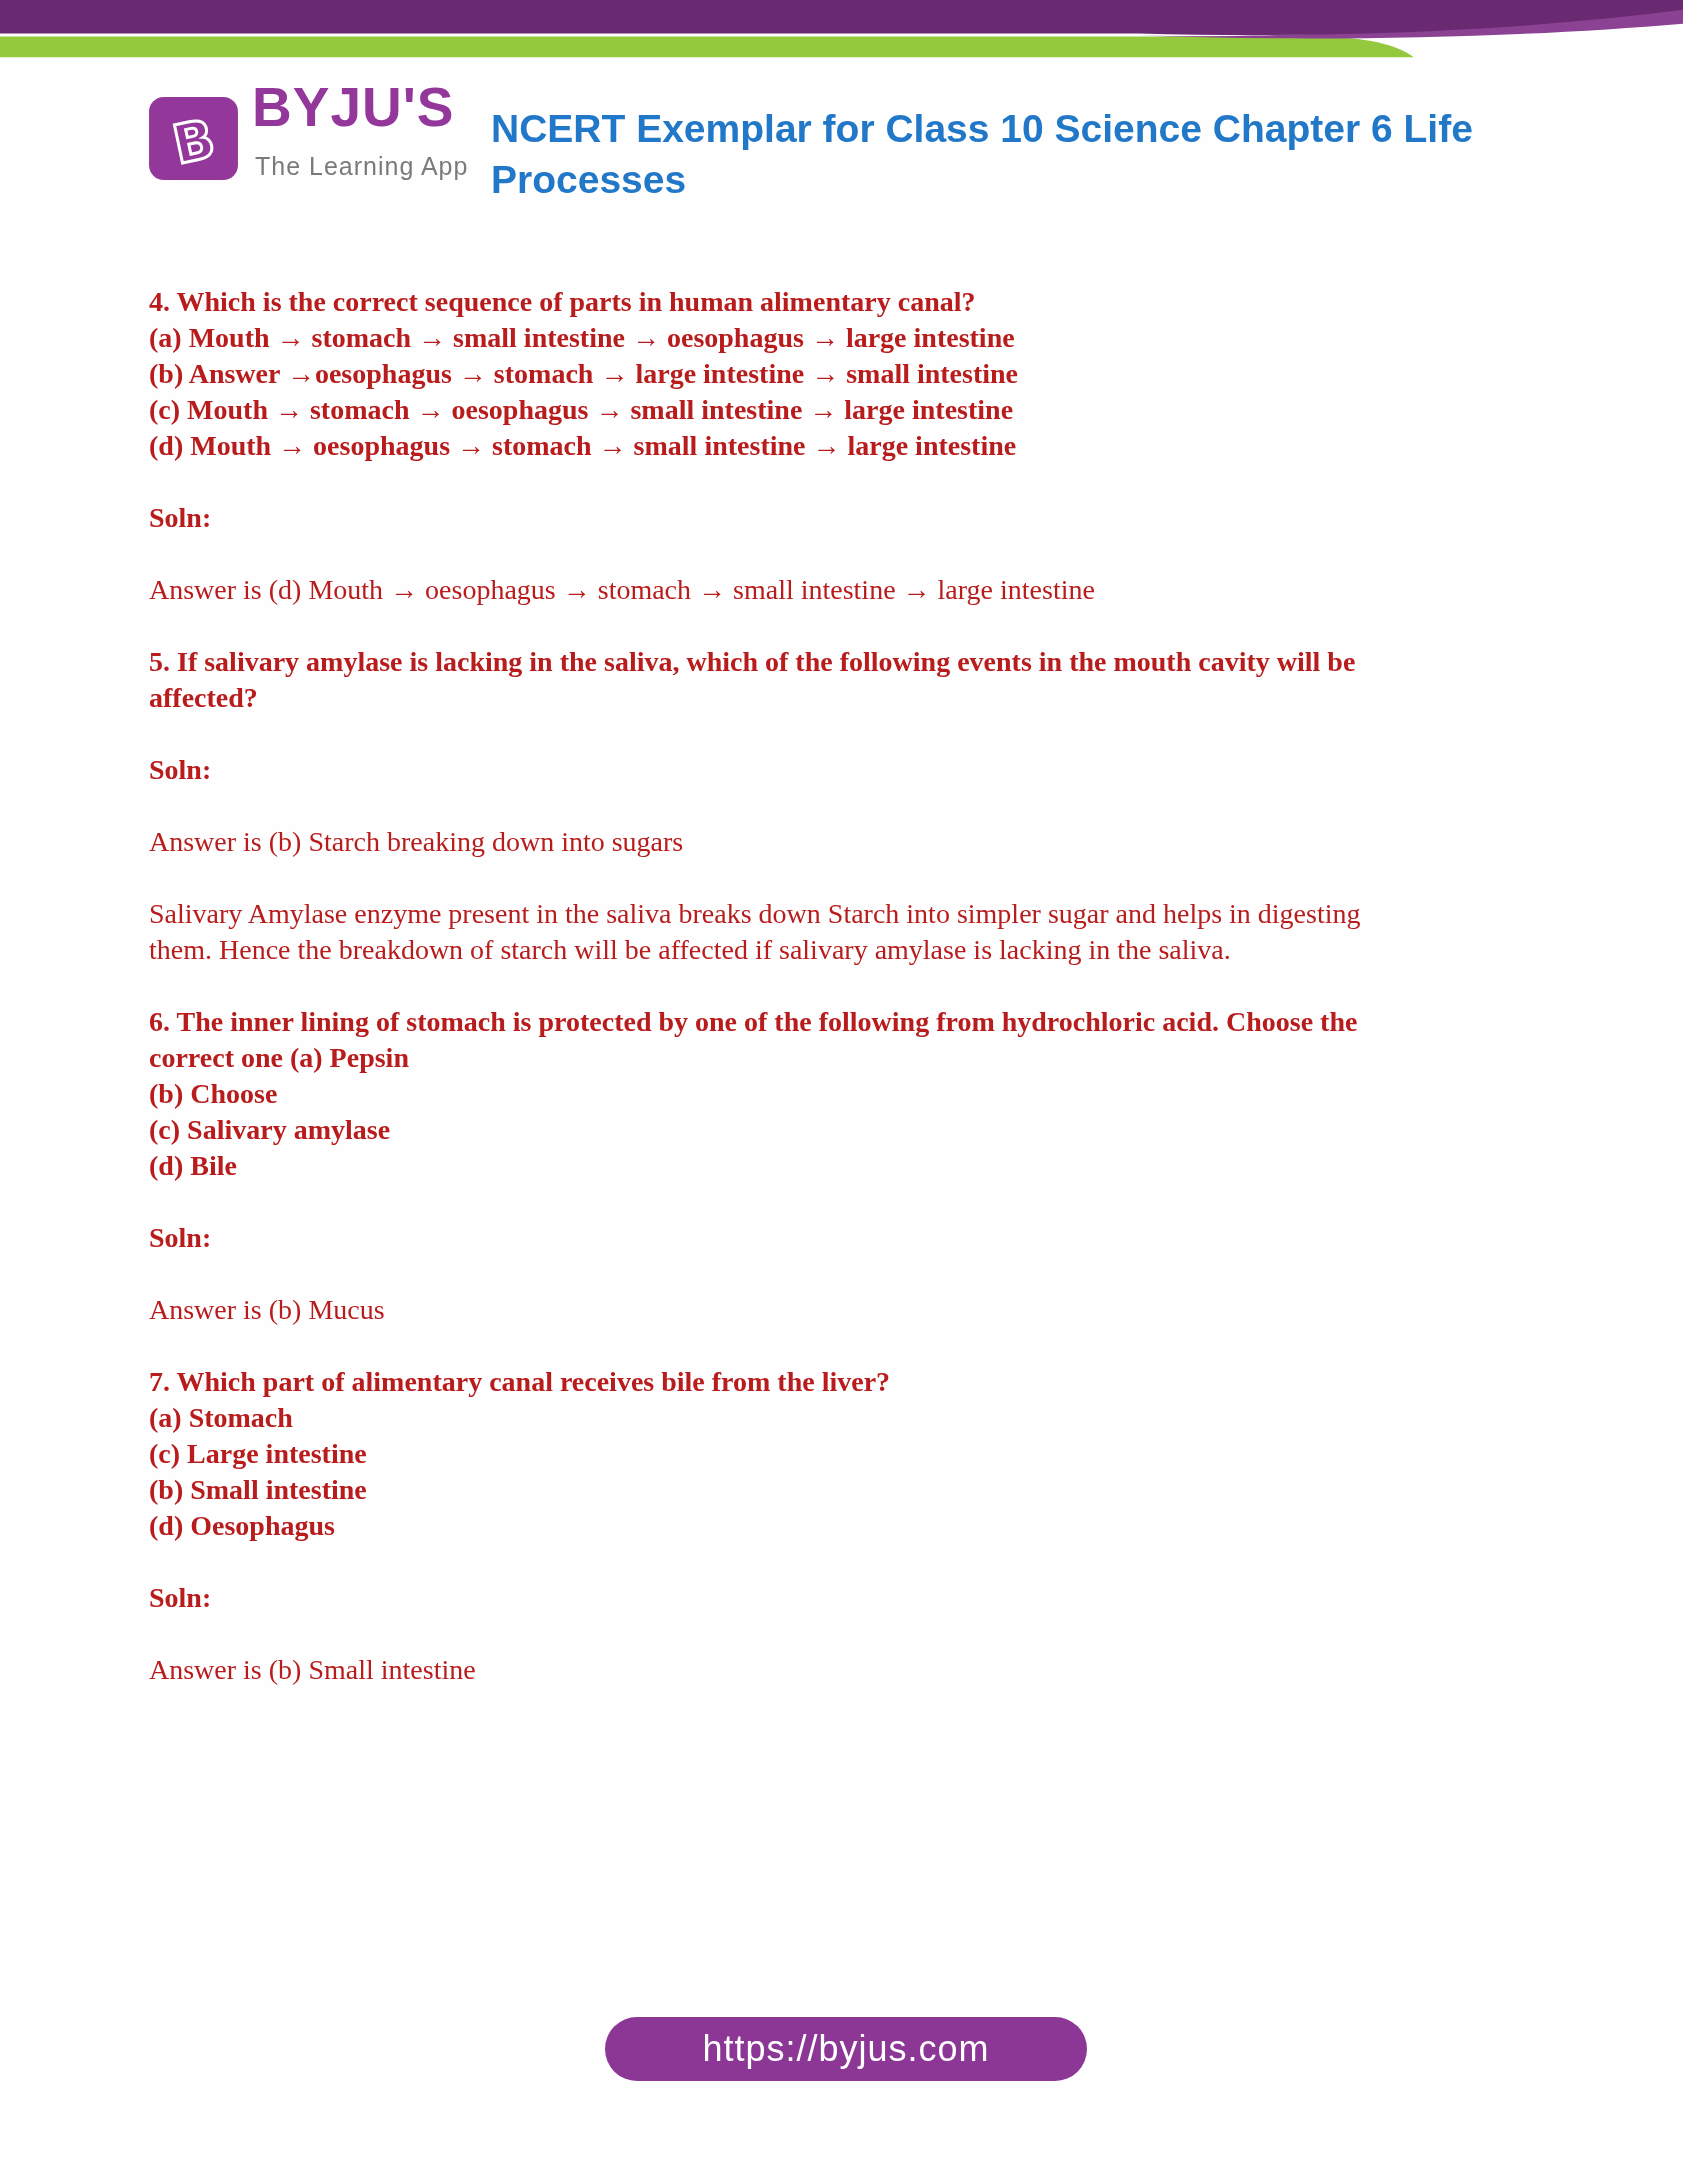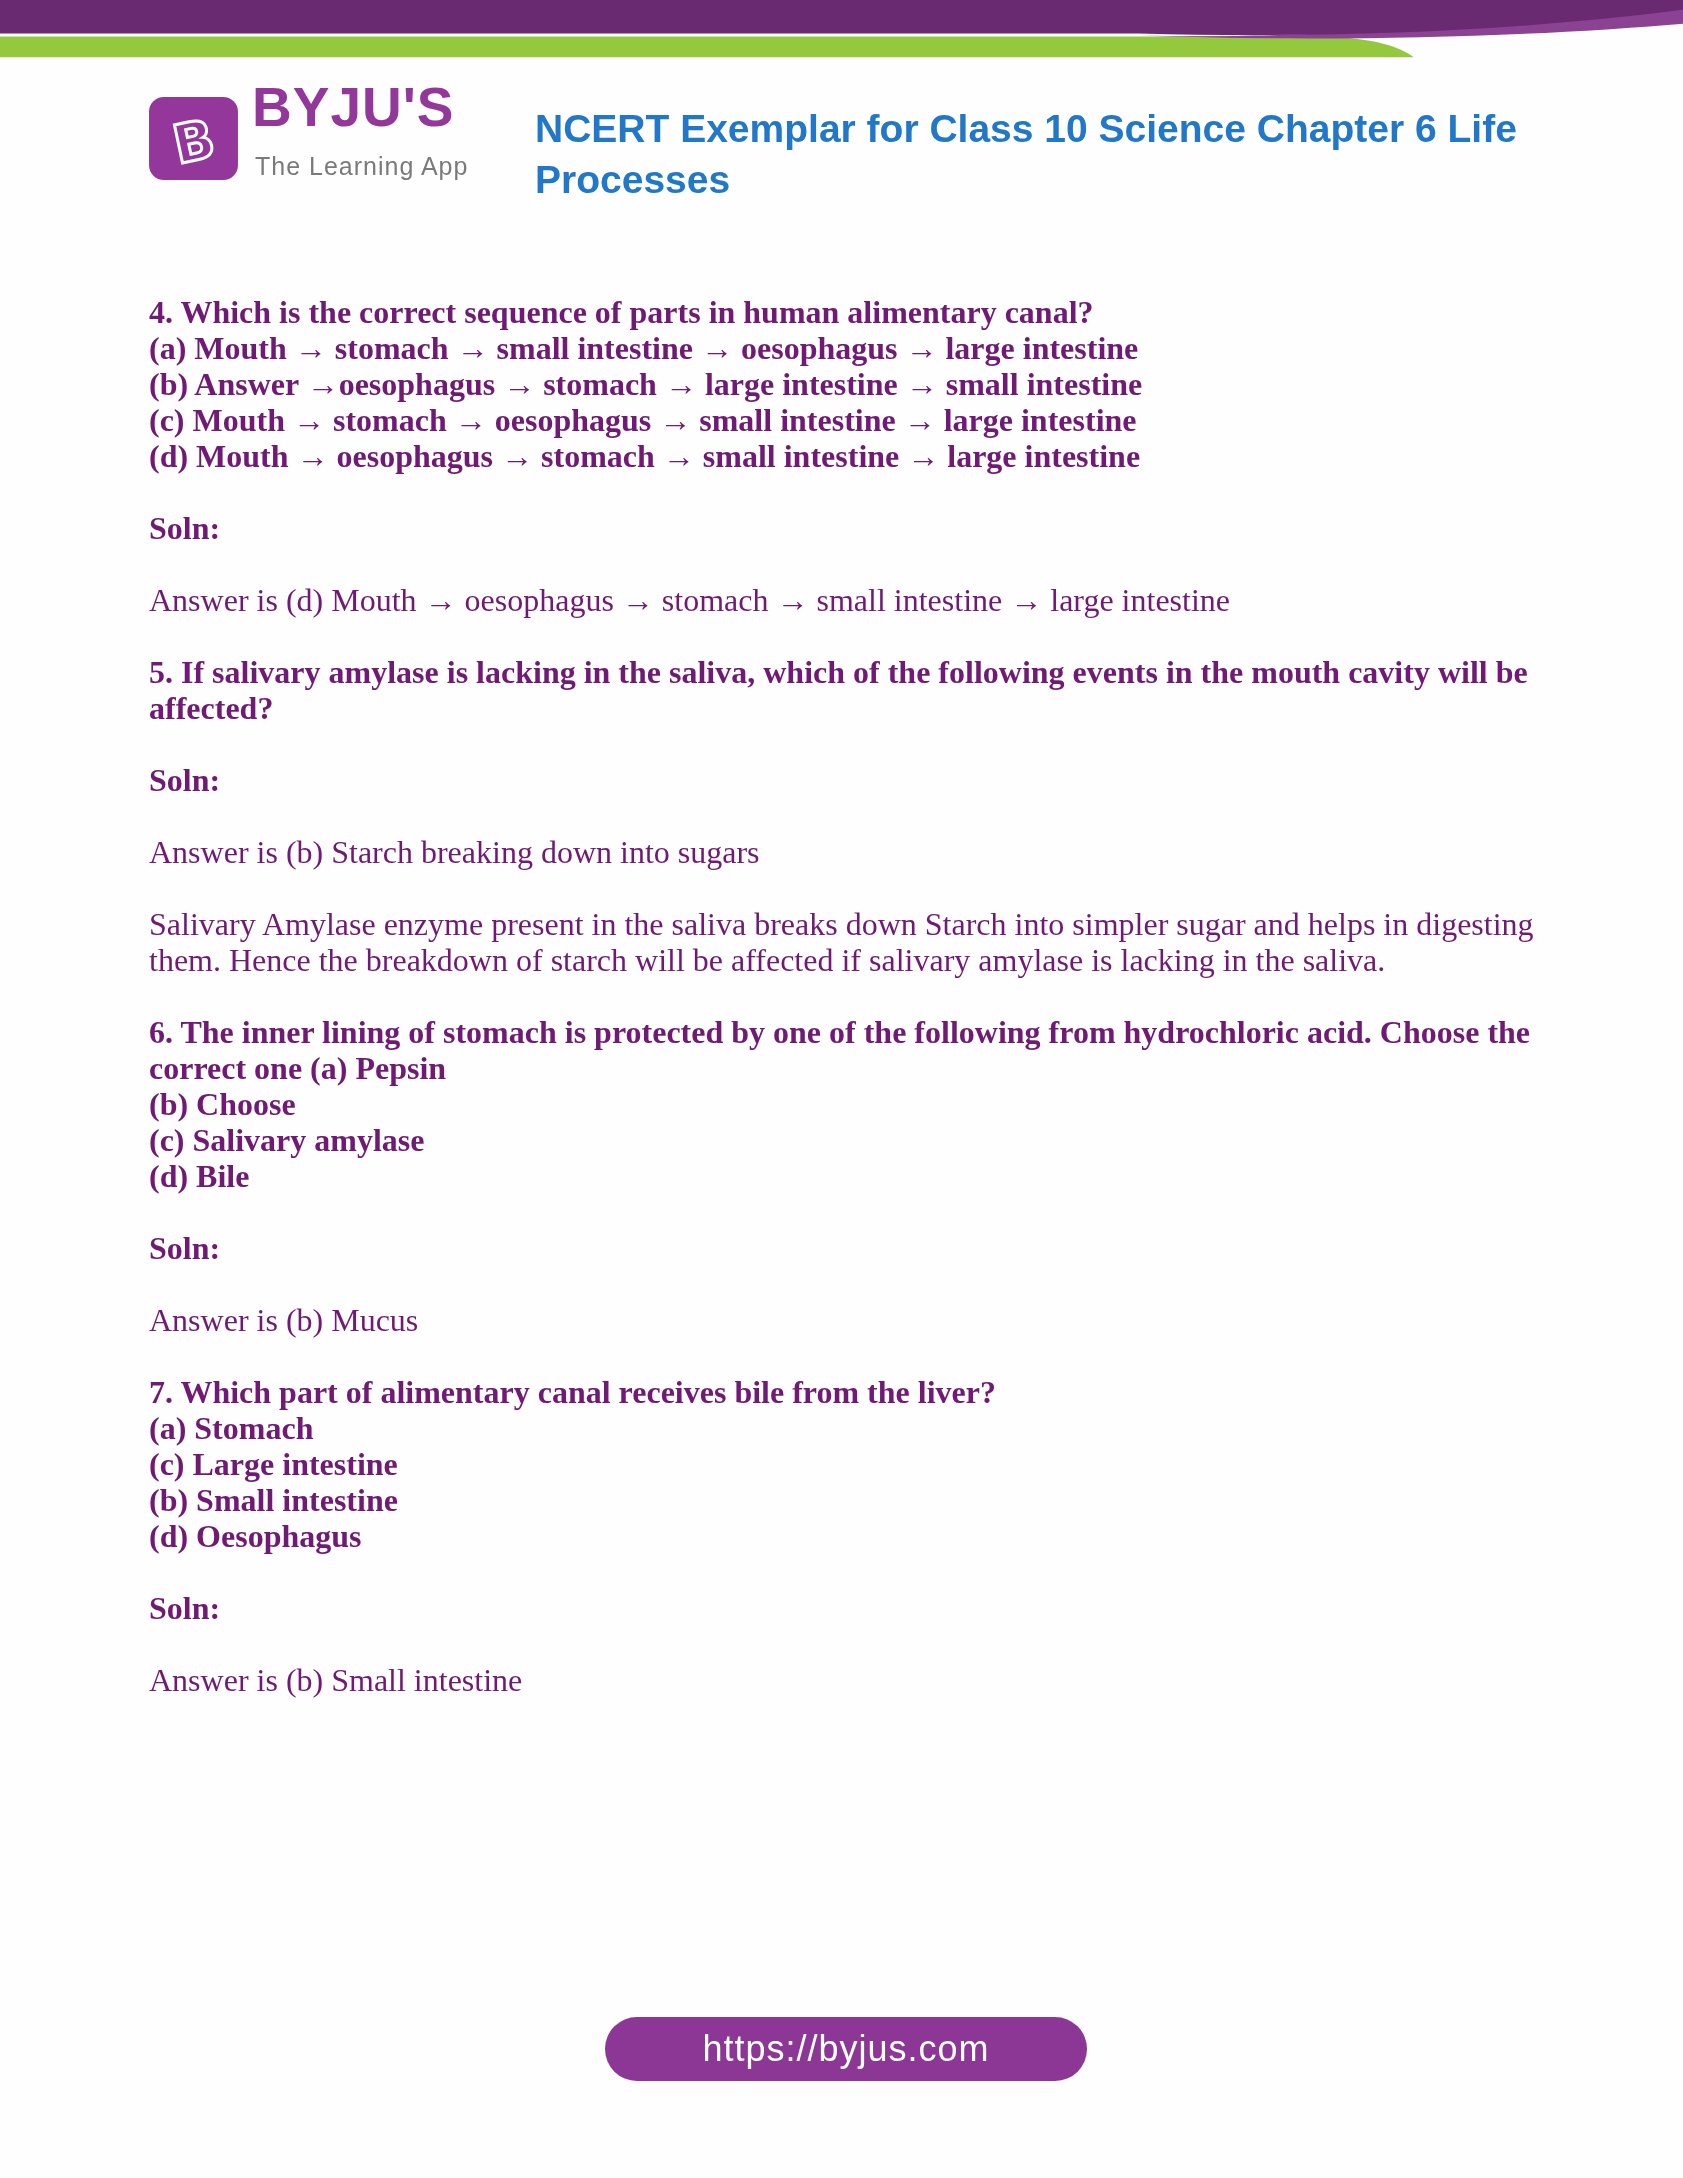--- a/index.html
+++ b/index.html
@@ -19,26 +19,26 @@
   }
   .tagline{
     position:absolute;left:255px;top:152px;
     font-family:"Liberation Sans",sans-serif;
     font-size:25px;letter-spacing:1px;color:#7a7a7a;
   }
   
   .title{
     position:absolute;left:491px;top:103px;width:1089px;
     font-family:"Liberation Sans",sans-serif;font-weight:bold;
-    font-size:39px;line-height:51px;color:#2278c8;margin-left:44px;
+    font-size:39px;line-height:51px;color:#2278c8;
   }
   
   .doc{
-    position:absolute;left:149px;top:294px;width:1445px;
-    font-size:32px;line-height:36px;color:#701a75;
+    position:absolute;left:149px;top:284px;width:1445px;
+    font-size:28px;line-height:36px;color:#b91c1c;
   }
   .block{margin:0 0 36px 0;}
   .block.bold{font-weight:bold;}
   .line{white-space:nowrap;}
   
   .footer-pill{
     position:absolute;left:605px;top:2017px;width:482px;height:64px;
     background:#8c3795;border-radius:33px;
     display:flex;align-items:center;justify-content:center;
     font-family:"Liberation Sans",sans-serif;font-size:36px;color:#ffffff;

